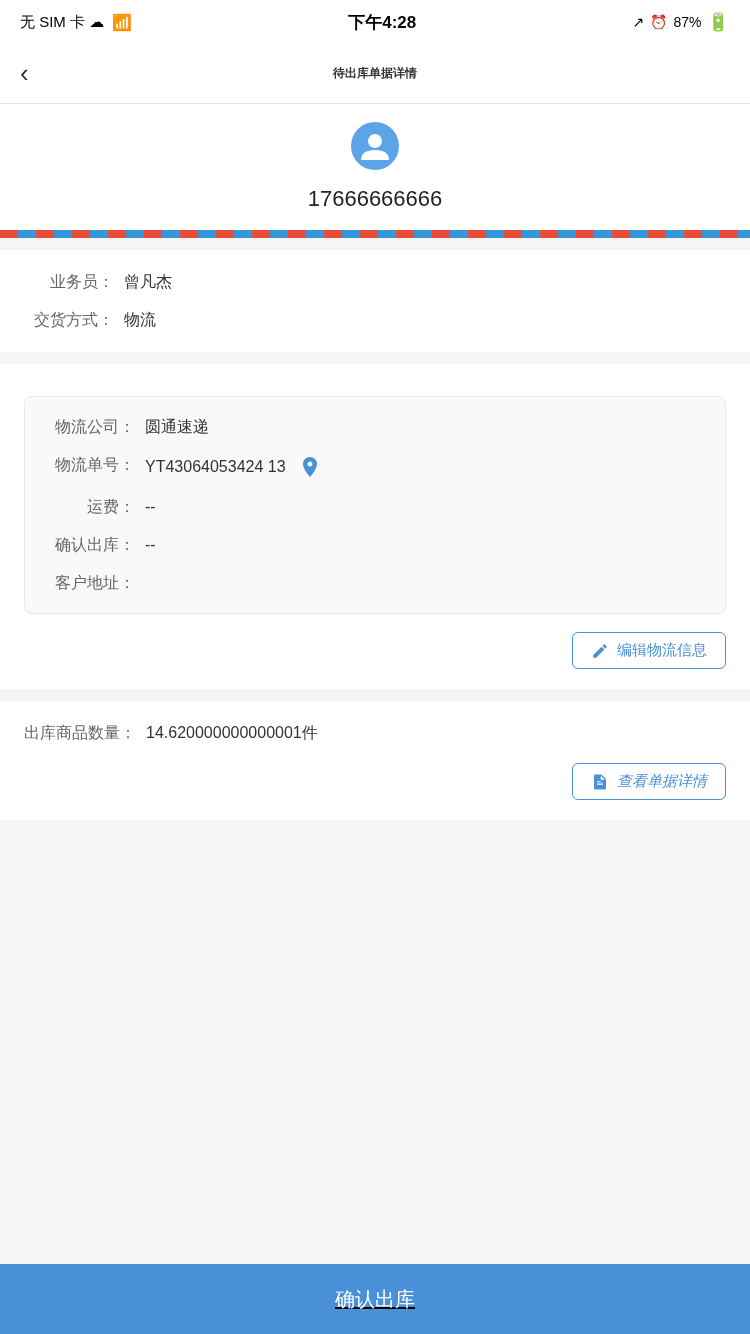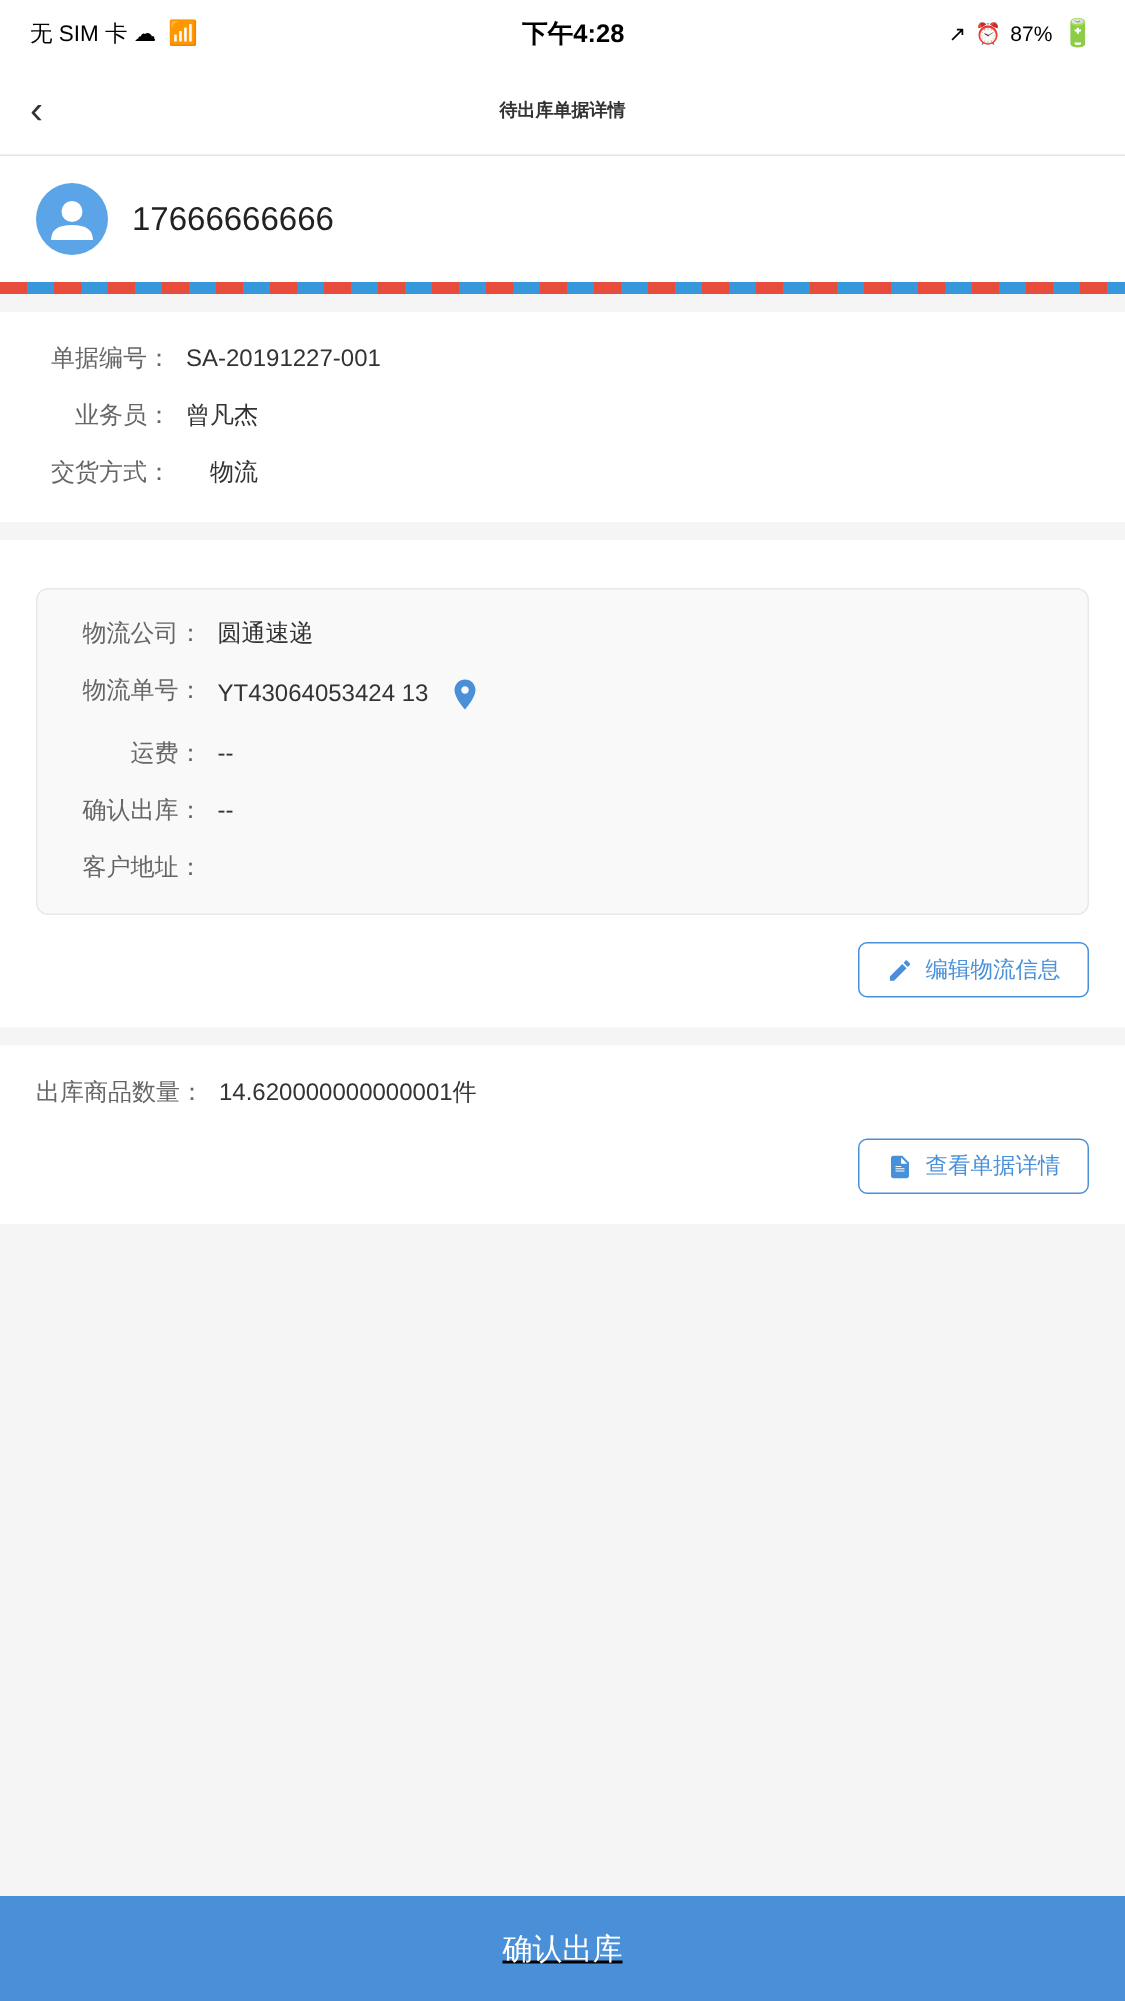--- a/index.html
+++ b/index.html
@@ -62,20 +62,21 @@
       );
     }
 
     
     .customer-section {
       background: #fff;
       padding: 18px 24px;
       display: flex;
       align-items: center;
       gap: 16px;
+      flex-direction: column;
     }
     .customer-avatar {
       width: 48px;
       height: 48px;
       border-radius: 50%;
       background: #5ba4e8;
       display: flex;
       align-items: center;
       justify-content: center;
       flex-shrink: 0;
@@ -94,21 +95,21 @@
     }
 
     .info-row {
       display: flex;
       align-items: flex-start;
       margin-bottom: 14px;
       font-size: 16px;
       color: #333;
       line-height: 1.5;
     }
-    .info-row:last-child { margin-bottom: 0; gap: 16px; }
+    .info-row:last-child { margin-bottom: 0; }
     .info-label {
       color: #666;
       min-width: 90px;
       text-align: right;
       flex-shrink: 0;
       margin-right: 10px;
     }
     .info-value {
       color: #333;
       flex: 1;
@@ -165,20 +166,21 @@
       border: 1px solid #4a90d9;
       border-radius: 6px;
       padding: 8px 18px;
       color: #4a90d9;
       font-size: 15px;
       background: #fff;
       display: flex;
       align-items: center;
       gap: 8px;
       cursor: pointer;
+      font-style: italic;
     }
 
     
     .confirm-bar {
       position: fixed;
       bottom: 0;
       left: 0;
       width: 750px;
       background: #4a90d9;
       height: 70px;
@@ -228,24 +230,20 @@
       <circle cx="16" cy="11" r="7"></circle>
       <path d="M2 30 Q2 20 16 20 Q30 20 30 30Z"></path>
     </svg>
   </div>
   <div class="customer-phone">17666666666</div>
 </div>
 
 <div class="dashed-line"></div>
 
 <div class="section">
-  <div class="info-row">
-    <span class="info-label">单据编号：</span>
-    <span class="info-value">SA-20191227-001</span>
-  </div>
   <div class="info-row">
     <span class="info-label">业务员：</span>
     <span class="info-value">曾凡杰</span>
   </div>
   <div class="info-row">
     <span class="info-label">交货方式：</span>
     <span class="info-value">物流</span>
   </div>
 </div>
 

